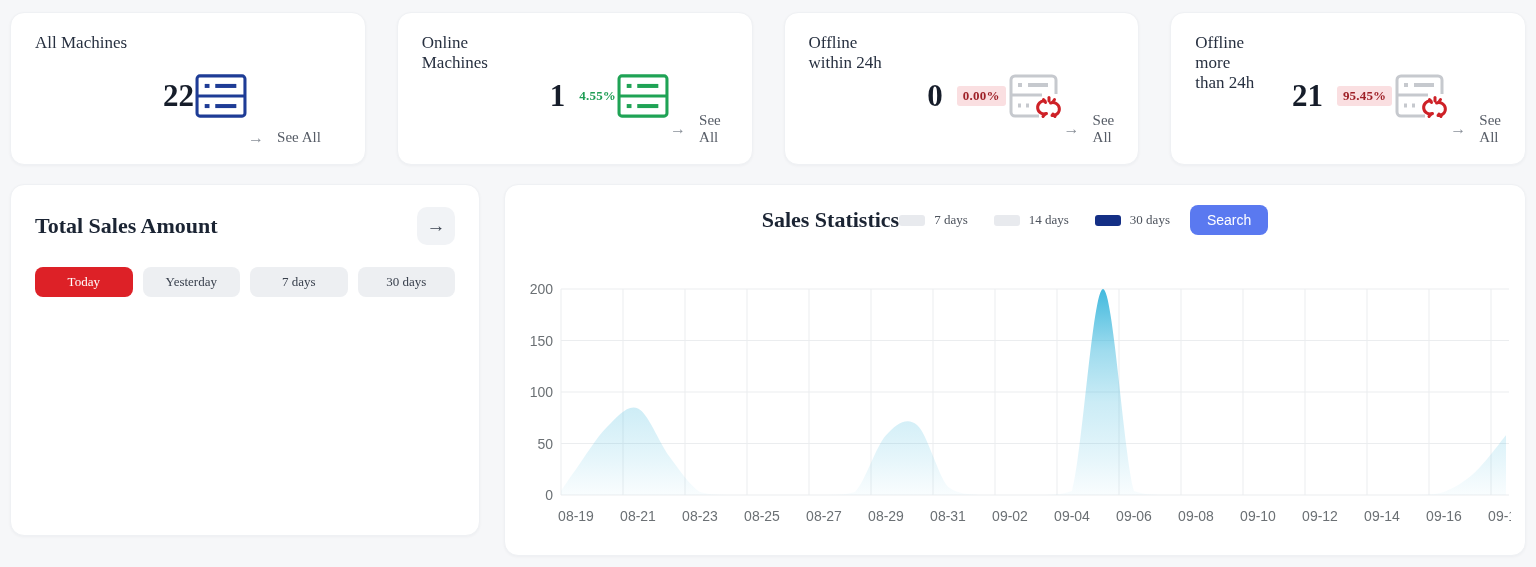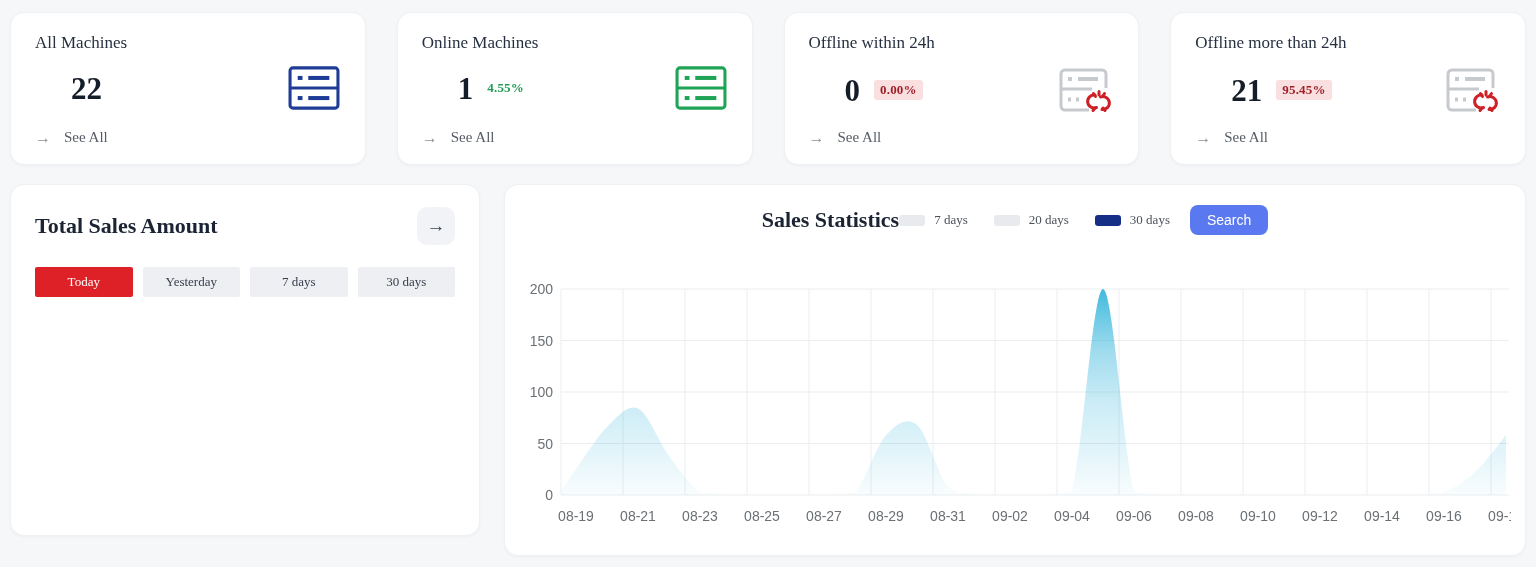--- a/index.html
+++ b/index.html
@@ -18,21 +18,21 @@
     border:1px solid #eff1f4;
     border-radius:14px;
     box-shadow:0 1px 3px rgba(16,24,40,.04);
   }
 
   
   .stats-row { display:flex; gap:31px; }
   .stat-card {
     flex:1; height:153px;
     padding:20px 24px 18px 24px;
-    display:flex; flex-direction:column;
+    display:flex; flex-direction:row;
   }
   .stat-title { font-size:17px; color:#273040; }
   .stat-mid { display:flex; align-items:center; justify-content:space-between; margin-top:12px; }
   .stat-valrow { display:flex; align-items:center; gap:14px;margin-left:36px; }
   .stat-value { font-size:31px; font-weight:bold; color:#161d2a; line-height:1; }
   .badge { font-size:13px; font-weight:bold; letter-spacing:.2px; }
   .badge.green { color:var(--green);text-align:right; }
   .badge.red { color:var(--red-dark); background:var(--red-badge-bg); padding:2px 6px; border-radius:3px; }
   .see-all { margin-top:auto; display:flex; align-items:center; gap:13px; font-size:15px; color:#565c66; cursor:pointer; }
   .see-arrow { color:#8a9099; font-size:16px; line-height:1; }
@@ -50,21 +50,21 @@
   }
   .sales-head { display:flex; justify-content:space-between; align-items:center; }
   .card-title { margin:0; font-size:22px; font-weight:bold; color:#1b2433; }
   .arrow-btn {
     width:38px; height:38px; border:none; border-radius:10px;
     background:#f1f3f6; color:#39414e; font-size:19px; cursor:pointer;
     display:flex; align-items:center; justify-content:center;
   }
   .tabs { display:flex; gap:10px; margin-top:22px; }
   .tab {
-    flex:1; height:30px; border:none; border-radius:2px;
+    flex:1; height:30px; border:none; border-radius:8px;
     background:#edeff2; color:#39404d;
     font-family:"Liberation Serif", serif; font-size:13px; cursor:pointer;
   }
   .tab.active { background:var(--accent-red); color:#ffffff; }
   .amount-wrap { margin-top:72px; text-align:center; }
   .amount { font-size:37px; font-weight:bold; color:var(--navy-text); letter-spacing:.5px; }
   .transactions { font-size:21px; color:#24304a; margin-top:16px; }
 
   .stats-card {
     flex:1; height:372px;
@@ -233,21 +233,21 @@
       <div class="stats-head">
         <h2 class="card-title">Sales Statistics</h2>
         <div class="stats-right">
           <div class="legend">
             <div class="legend-item">
               <span class="legend-swatch"></span>
               <span>7 days</span>
             </div>
             <div class="legend-item">
               <span class="legend-swatch"></span>
-              <span>20 days</span>
+              <span>14 days</span>
             </div>
             <div class="legend-item selected">
               <span class="legend-swatch"></span>
               <span>30 days</span>
             </div>
           </div>
           <button class="search-btn">Search</button>
         </div>
       </div>
       <svg id="sales-chart" width="990" height="256" viewBox="0 0 990 256">

